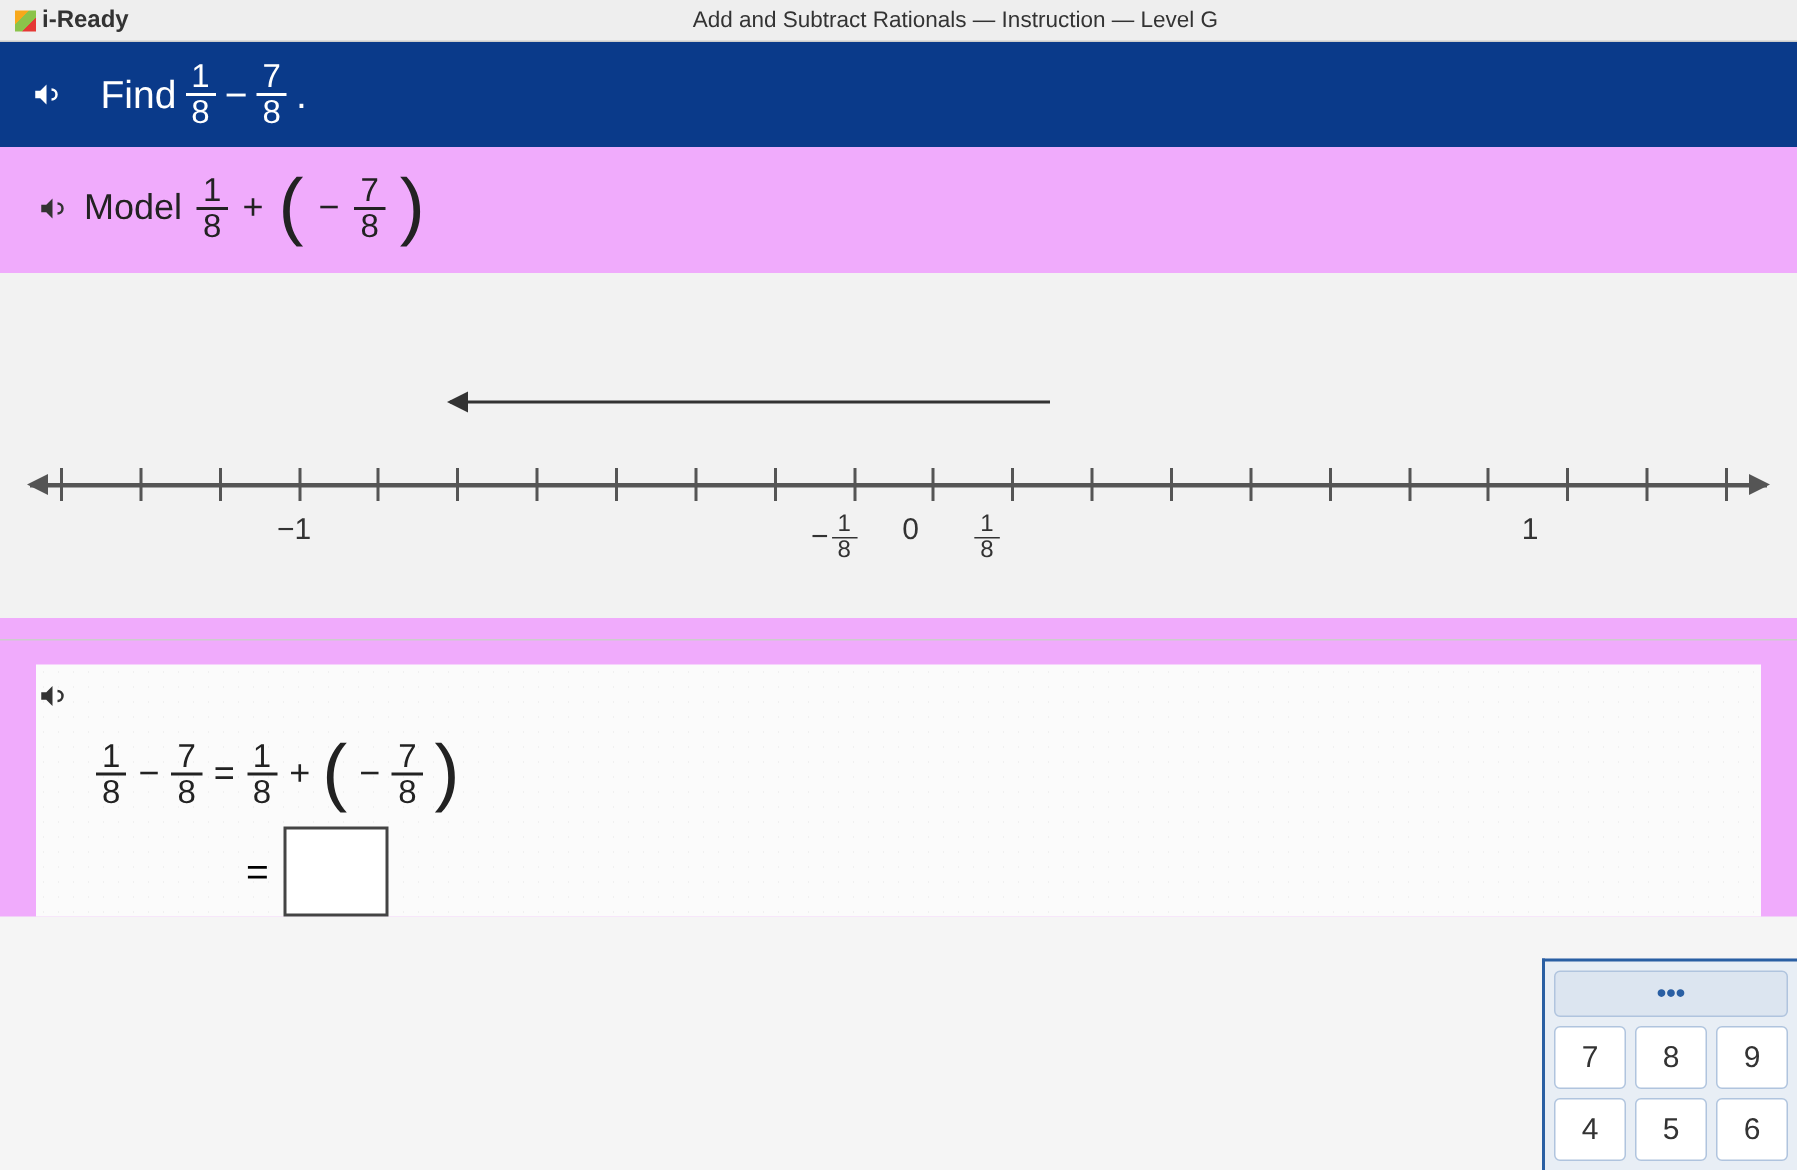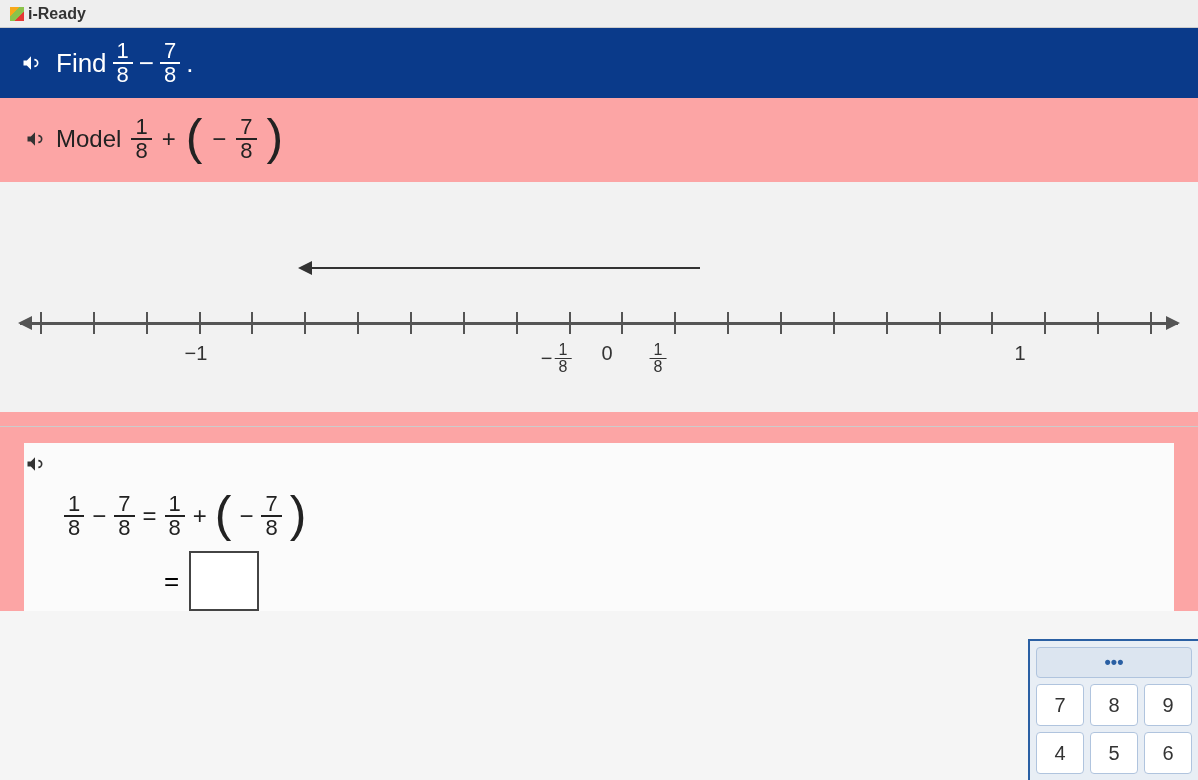--- a/index.html
+++ b/index.html
@@ -35,21 +35,21 @@
   text-align: center;
   font-size: 15px;
   color: #333;
 }
 .blue-bar {
   background: #0a3a8a;
   color: #fff;
   padding: 12px 20px;
   display: flex;
   align-items: center;
-  gap: 14px;
+  gap: 25px;
 }
 .speaker-icon {
   width: 22px; height: 22px;
   display: inline-flex; align-items: center; justify-content: center;
   cursor: pointer;
 }
 .speaker-icon svg { width: 20px; height: 20px; }
 .prompt-text {
   font-size: 26px;
   display: flex;
@@ -60,21 +60,21 @@
   display: inline-flex;
   flex-direction: column;
   align-items: center;
   font-size: 22px;
   line-height: 1;
   vertical-align: middle;
 }
 .frac .num { border-bottom: 2px solid currentColor; padding: 0 4px; }
 .frac .den { padding: 0 4px; }
 .content {
-  background: #fca5a5;
+  background: #f0abfc;
   padding: 18px 24px 0 24px;
 }
 .instruction-row {
   display: flex;
   align-items: center;
   gap: 10px;
   font-size: 24px;
   color: #222;
   margin-bottom: 20px;
 }
@@ -226,20 +226,21 @@
 }
 </style>
 </head>
 <body>
 
 <div class="top-bar">
   <div class="logo">
     <span class="logo-cube"></span>
     <span>i-Ready</span>
   </div>
+  <div class="lesson-title">Add and Subtract Rationals — Instruction — Level G</div>
 </div>
 
 <div class="blue-bar">
   <span class="speaker-icon">
     <svg viewBox="0 0 24 24" fill="#fff">
         <path d="M3 9v6h4l5 5V4L7 9H3z M16 7a5 5 0 010 10v-2a3 3 0 000-6V7z"></path>
       </svg>
   </span>
   <div class="prompt-text">
     <span>Find</span>

